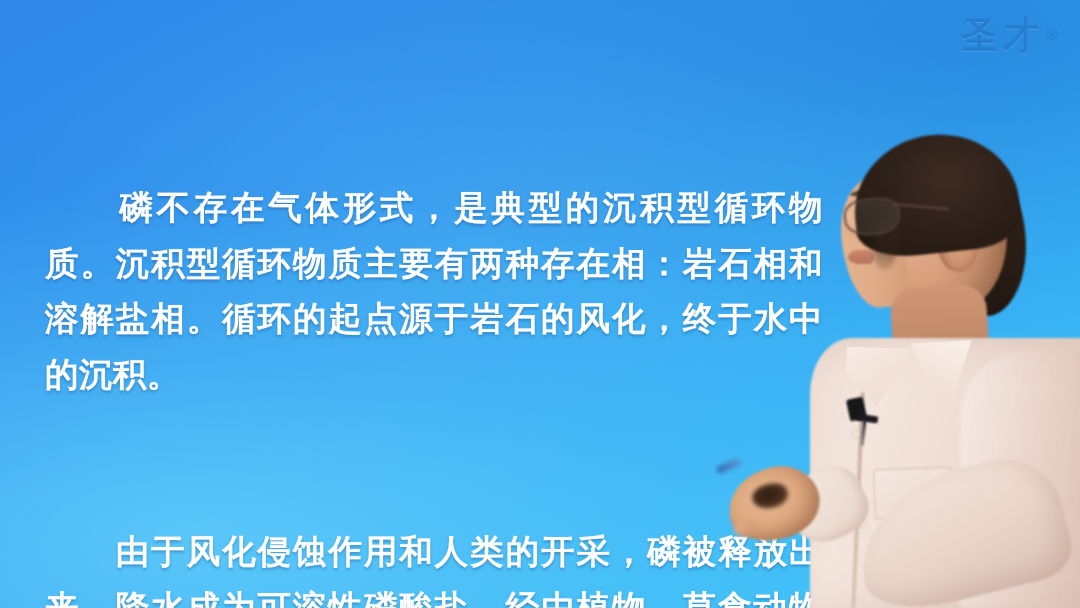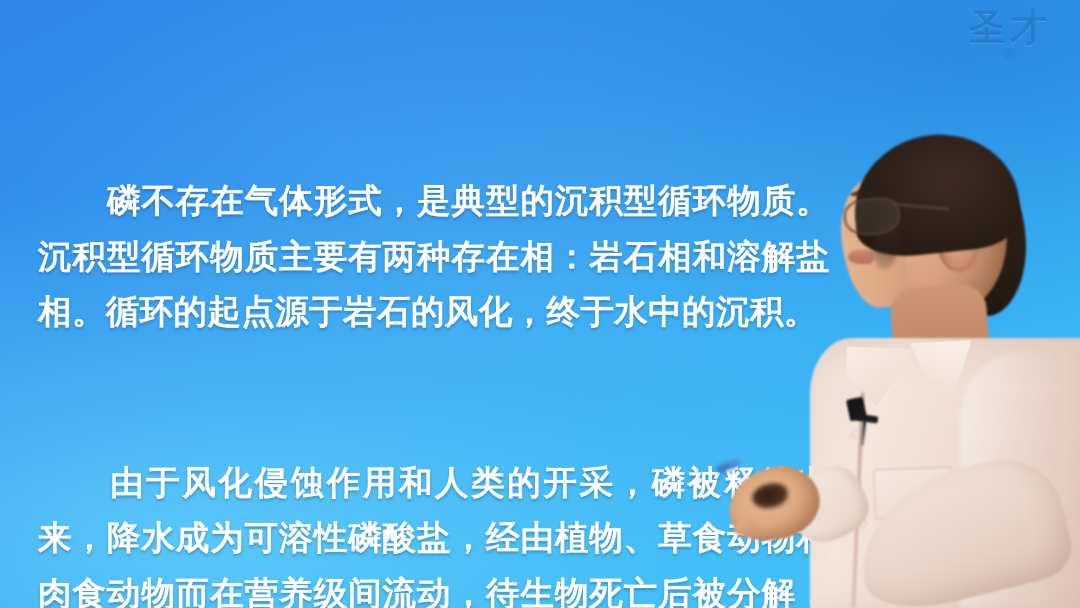--- a/index.html
+++ b/index.html
@@ -43,23 +43,22 @@
 
   
   .watermark {
     position: absolute;
     top: 6px;
     right: 14px;
     width: 112px;
     height: 58px;
     display: flex;
     align-items: center;
-    justify-content: flex-end;
+    justify-content: center;
     opacity: 0.30;
-    flex-direction: column;
   }
   .wm-text {
     font-family: "DejaVu Serif", "Liberation Serif", serif;
     font-size: 37px;
     font-weight: 700;
     letter-spacing: 5px;
     color: #1f5fa8;
     text-shadow: 0 1px 0 rgba(255,255,255,0.45);
     line-height: 1;
   }
@@ -81,21 +80,21 @@
     line-height: 55.5px;
     font-weight: 600;
     letter-spacing: 0.4px;
     text-shadow:
       0 2px 3px rgba(16,72,140,0.40),
       0 0 1px rgba(255,255,255,0.55);
     white-space: pre-wrap;
     text-align: justify;
     text-justify: inter-character;
   }
-  .para { margin: 4px; }
+  .para { margin: 11px; }
   .para + .para { margin-top: 0; }
 
   
   .presenter {
     position: absolute;
     right: 0;
     top: 0;
     width: 420px;
     height: 608px;
     pointer-events: none;

